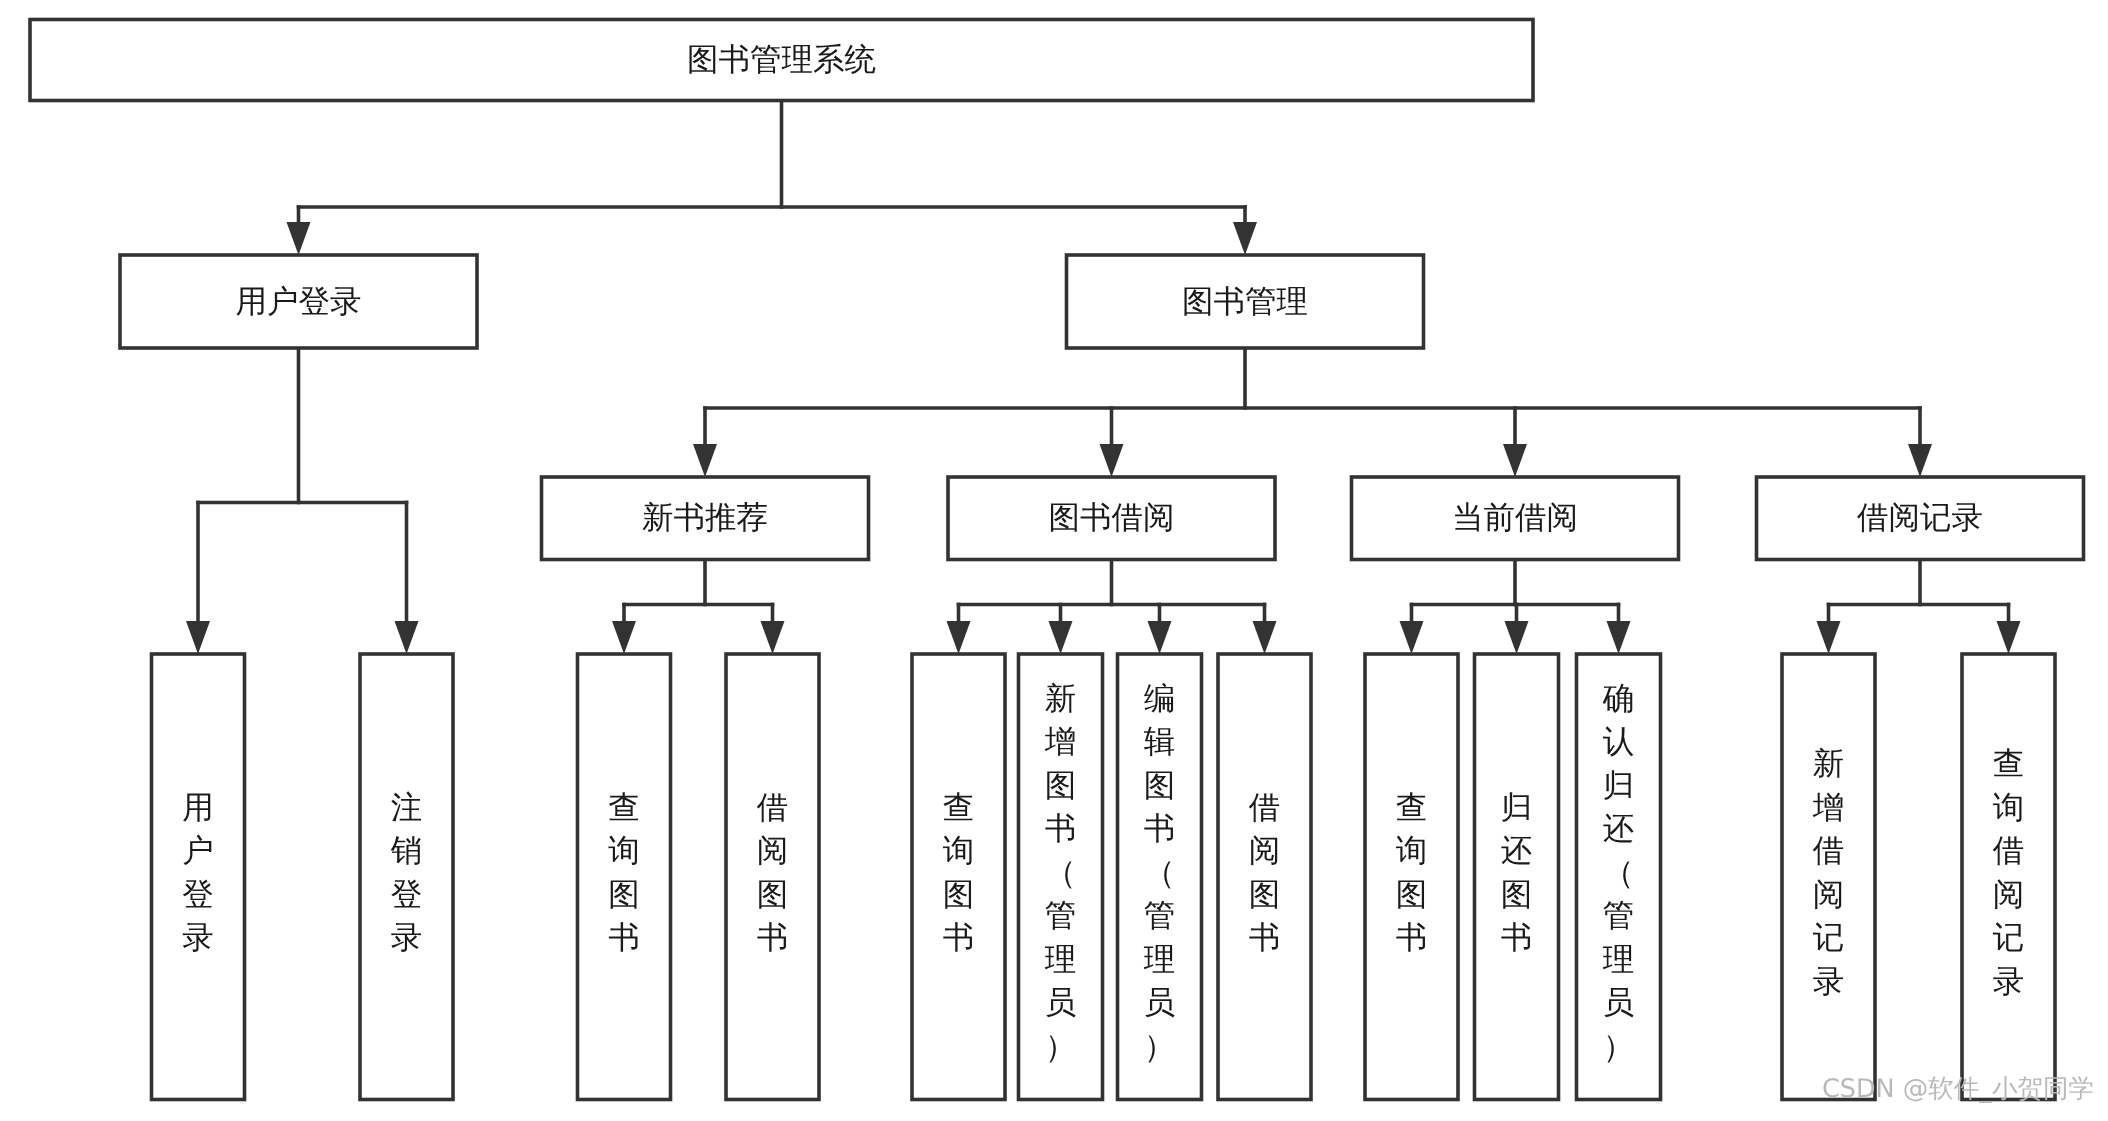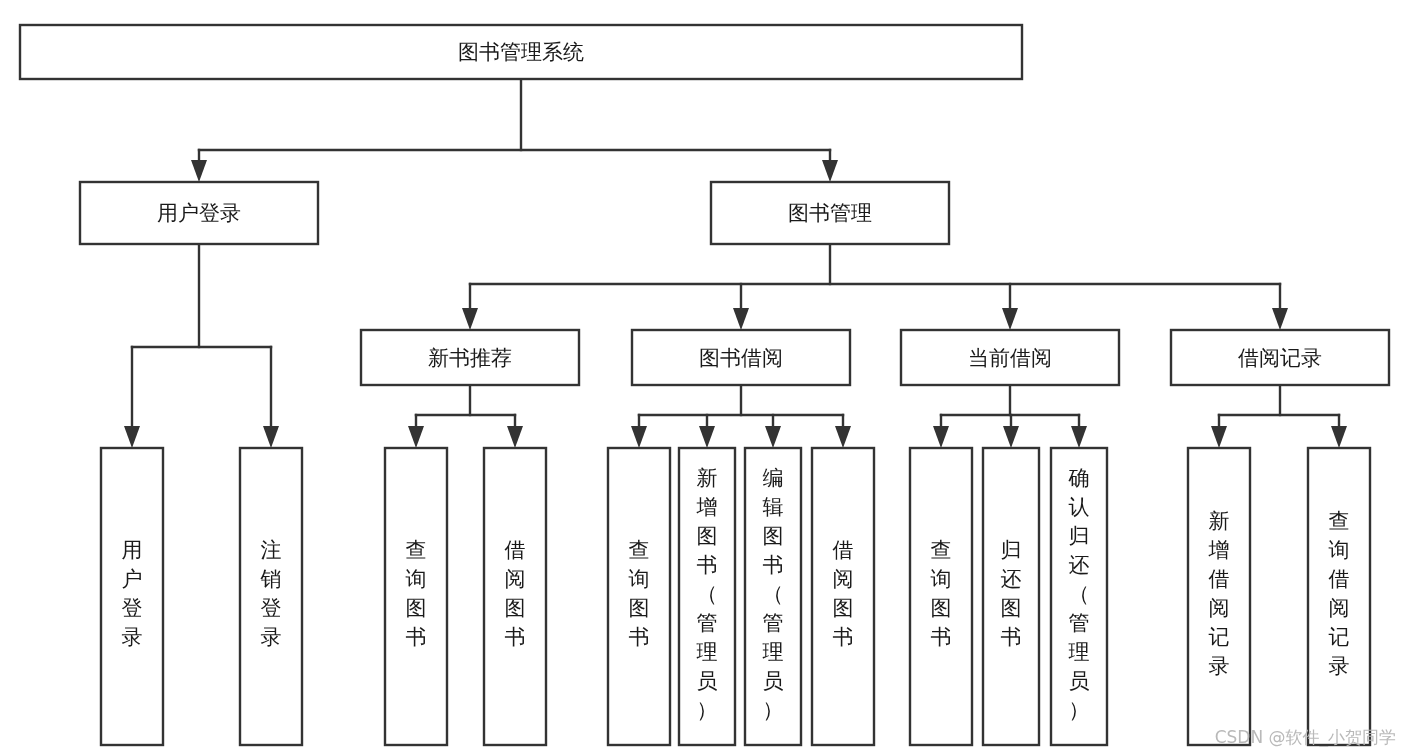--- a/index.html
+++ b/index.html
@@ -11,21 +11,21 @@
   body {
     width: 1405px;
     height: 747px;
     font-family: "DejaVu Sans", "Liberation Sans", sans-serif;
     overflow: hidden;
     position: relative;
   }
   #chart-root {
     position: absolute;
     left: 0;
-    top: 12px;
+    top: 0;
     width: 1405px;
     height: 605px;
   }
   svg#diagram {
     display: block;
     width: 1405px;
     height: 747px;
     background: #ffffff;
   }
   .node-box {

